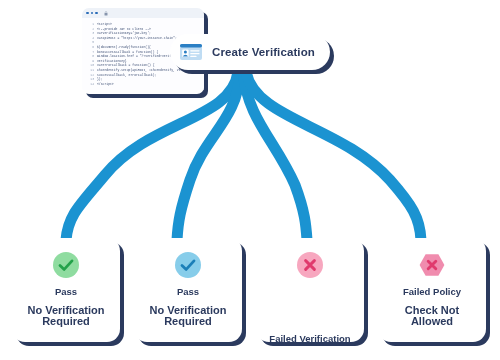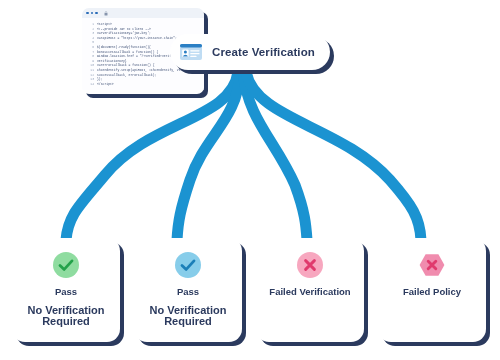--- a/index.html
+++ b/index.html
@@ -297,29 +297,30 @@
 
   <div class="card" style="left:134px;">
     <svg class="card-icon" viewBox="0 0 26 26">
       <circle cx="13" cy="13" r="13" fill="#87cdea"></circle>
       <path d="M7 13.4 L11.2 17.4 L19 8.9" fill="none" stroke="#1b7fb8" stroke-width="2.8" stroke-linecap="round" stroke-linejoin="round"></path>
     </svg>
     <div class="card-title">Pass</div>
     <div class="card-sub">No Verification Required</div>
   </div>
 
-  <div class="card" style="left:256px;">
+  <div class="card" style="left:256px;gap:47px;">
     <svg class="card-icon" viewBox="0 0 26 26">
       <circle cx="13" cy="13" r="13" fill="#f7a7bf"></circle>
       <path d="M8.6 8.6 L17.4 17.4 M17.4 8.6 L8.6 17.4" fill="none" stroke="#e03a6d" stroke-width="2.9" stroke-linecap="round"></path>
     </svg>
     <div class="card-title">Failed Verification</div>
   </div>
 
   <div class="card" style="left:378px;">
     <svg class="card-icon" viewBox="0 0 26 26">
       <path d="M6.6 2.2 H19.4 L25.4 13 L19.4 23.8 H6.6 L0.6 13 Z" fill="#f08cae"></path>
       <path d="M9.2 9.2 L16.8 16.8 M16.8 9.2 L9.2 16.8" fill="none" stroke="#e03a6d" stroke-width="2.9" stroke-linecap="round"></path>
     </svg>
     <div class="card-title">Failed Policy</div>
+    <div class="card-sub">Check Not Allowed</div>
   </div>
 
 </div>
 
 </body></html>

